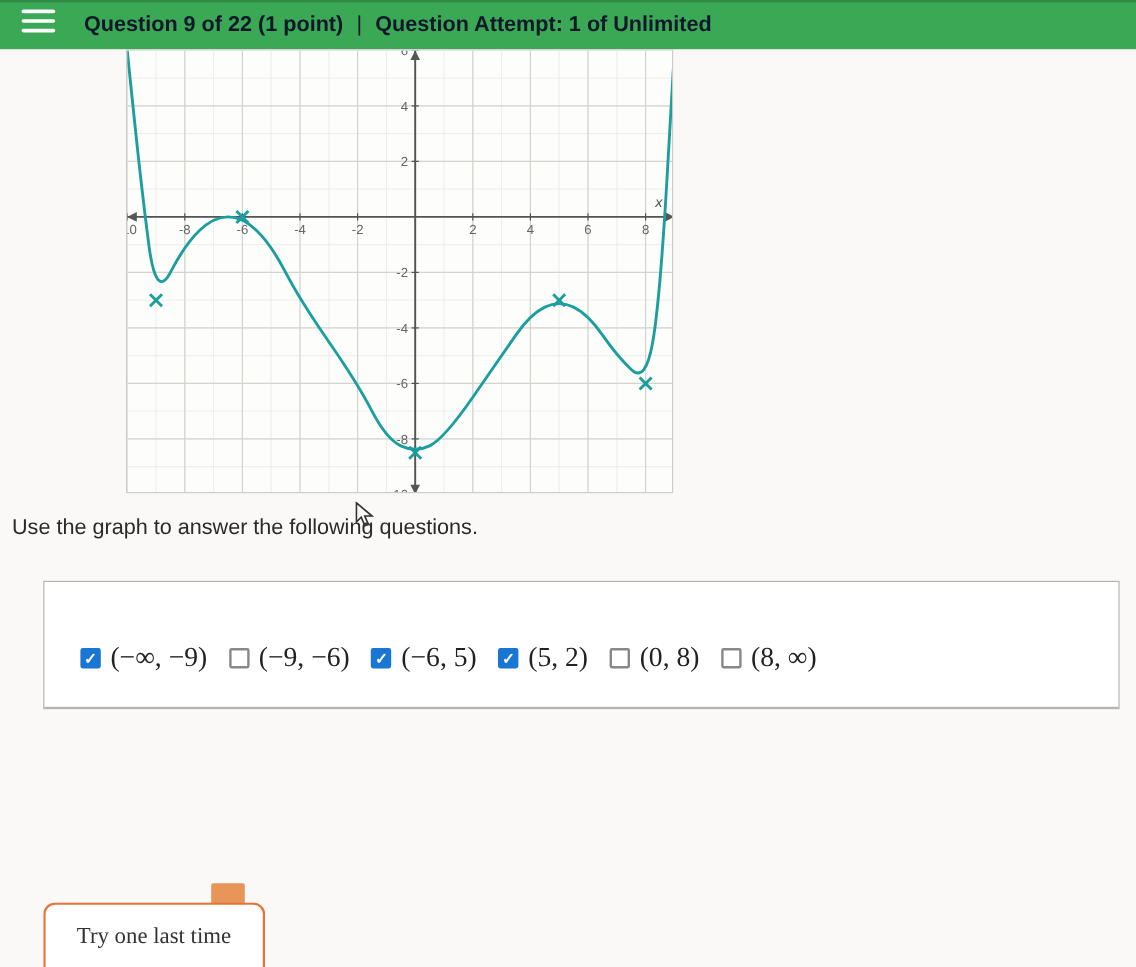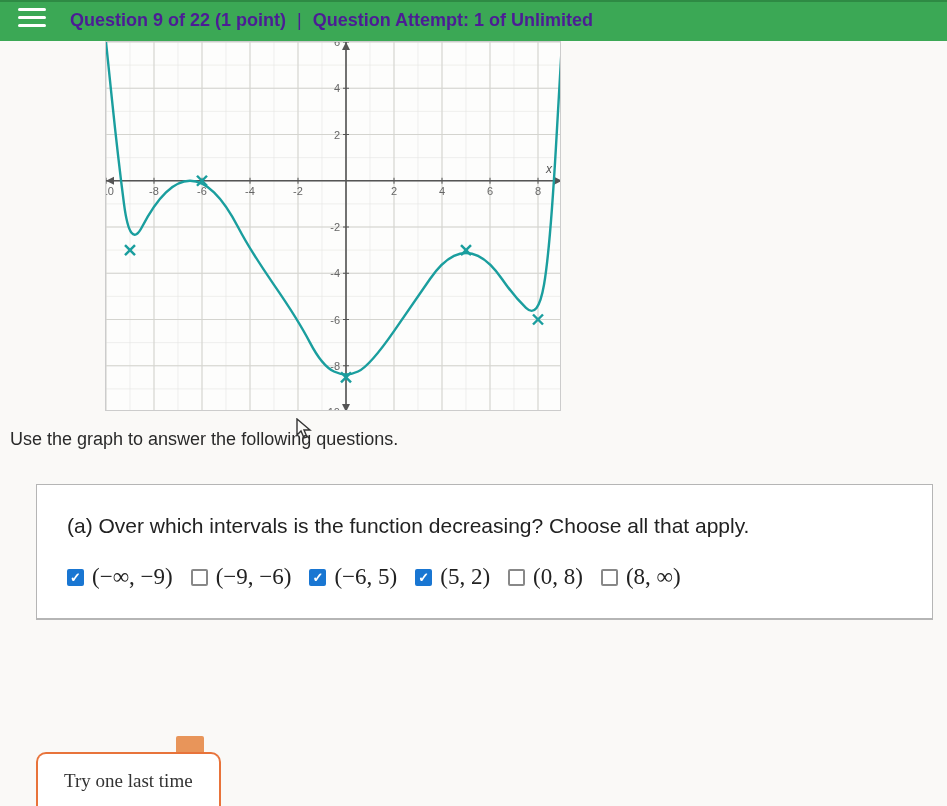--- a/index.html
+++ b/index.html
@@ -6,21 +6,21 @@
   body {
     font-family: Arial, Helvetica, sans-serif;
     background: #faf9f7;
     width: 947px;
     height: 806px;
     overflow: hidden;
     position: relative;
   }
   .header {
     background: #3ba855;
-    color: #4c1d95;
+    color: #0f172a;
     padding: 8px 16px 10px 70px;
     font-size: 18px;
     font-weight: bold;
     border-top: 2px solid #2e8a44;
   }
   .hamburger {
     position: absolute;
     left: 18px;
     top: 8px;
     width: 28px;
@@ -252,21 +252,20 @@
 <div class="cursor-arrow">
   <svg width="18" height="22" viewBox="0 0 18 22">
       <path d="M1 1 L1 17 L5 13 L8 20 L11 19 L8 12 L14 12 Z" fill="none" stroke="#333" stroke-width="1.4"></path>
     </svg>
 </div>
 
 <div class="instr">Use the graph to answer the following questions.</div>
 
 <div class="qbox">
   <div class="qrow-a">
-    <div class="qtext">(a) Over which intervals is the function decreasing? Choose all that apply.</div>
     <div class="choices" id="choices">
         <span class="choice">
           <span class="cb checked"></span>
           <span class="interval">(−∞, −9)</span>
         </span>
         <span class="choice">
           <span class="cb"></span>
           <span class="interval">(−9, −6)</span>
         </span>
         <span class="choice">

